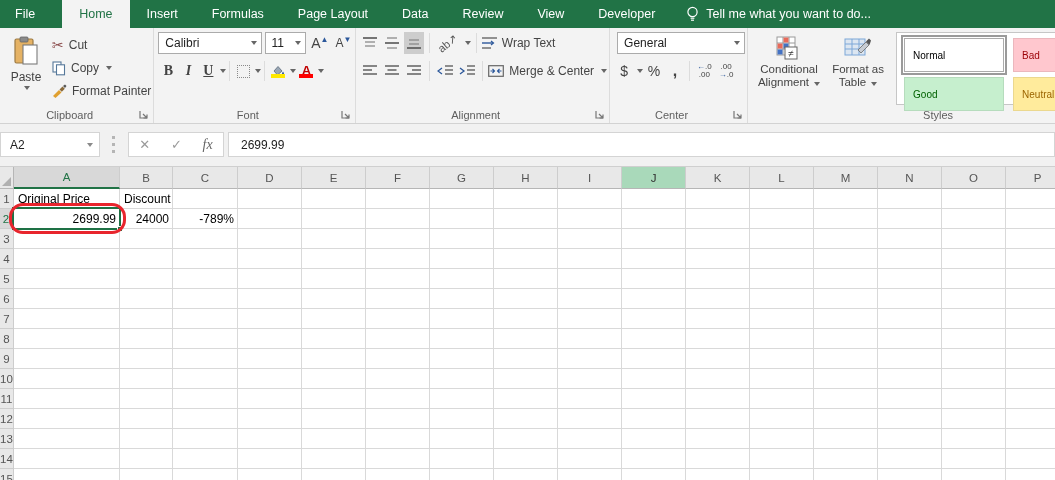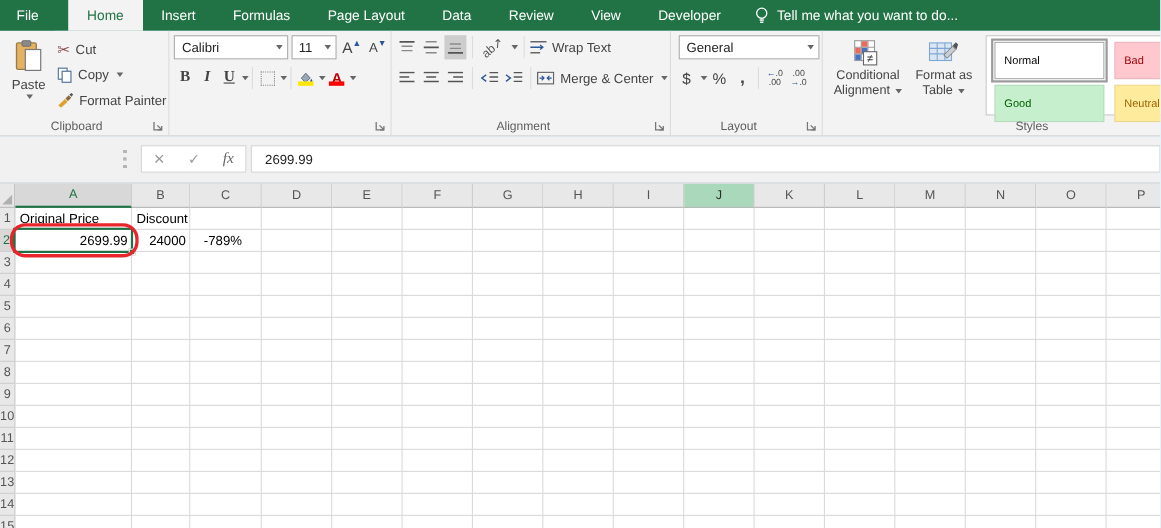--- a/index.html
+++ b/index.html
@@ -178,20 +178,21 @@
           </svg>
           <span class="colorbar" style="background:#ffe800;"></span>
         </div>
         <span class="caret"></span>
         <div class="iconbtn" style="flex-direction:column;">
           <span style="font-size:13px;font-weight:bold;color:#c00000;line-height:11px;">A</span>
           <span class="colorbar" style="background:#ff0000;"></span>
         </div>
         <span class="caret"></span>
       </div>
+      <span class="rgroup-label">Font</span>
       <svg class="launcher" viewBox="0 0 10 10">
           <path d="M1 1 v7 h7" fill="none" stroke="#777" stroke-width="1.2"></path>
           <path d="M4 4 l4 4 M8 4.5 v3.5 h-3.5" fill="none" stroke="#777" stroke-width="1.2"></path>
         </svg>
     </div>
 
     <div class="rgroup g-align">
       <div class="row" style="gap:2px;">
         <div class="iconbtn">
           <svg class="lines" width="14" height="12" viewBox="0 0 14 12">
@@ -306,21 +307,21 @@
         <div class="vsep"></div>
         <div class="decbtn">
             <span><b>←</b>.0</span>
             <span>.00</span>
           </div>
         <div class="decbtn">
             <span>.00</span>
             <span><b>→</b>.0</span>
           </div>
       </div>
-      <span class="rgroup-label">Layout</span>
+      <span class="rgroup-label">Center</span>
       <svg class="launcher" viewBox="0 0 10 10">
           <path d="M1 1 v7 h7" fill="none" stroke="#777" stroke-width="1.2"></path>
           <path d="M4 4 l4 4 M8 4.5 v3.5 h-3.5" fill="none" stroke="#777" stroke-width="1.2"></path>
         </svg>
     </div>
 
     <div class="rgroup g-styles" style="border-right:none;">
       <div class="bigbtn" style="width:74px;font-size:11.5px;">
         <svg width="26" height="26" viewBox="0 0 26 26">
           <rect x="1" y="1" width="18" height="18" fill="#fff" stroke="#9a9a9a"></rect>
@@ -355,20 +356,24 @@
           <div class="stylecell selected" style="background: rgb(255, 255, 255); color: rgb(0, 0, 0);">Normal</div>
           <div class="stylecell" style="background: rgb(255, 199, 206); color: rgb(156, 0, 6);">Bad</div>
           <div class="stylecell" style="background: rgb(198, 239, 206); color: rgb(0, 97, 0);">Good</div>
           <div class="stylecell" style="background: rgb(255, 235, 156); color: rgb(156, 101, 0);">Neutral</div>
         </div>
       <span class="rgroup-label" style="right:0;">Styles</span>
     </div>
   </div>
 
   <div class="fbar">
+    <div class="namebox">
+      <span>A2</span>
+      <span class="caret" style="border-top-color:#8a8a8a;"></span>
+    </div>
     <div class="dothandle"></div>
     <div class="fxbox">
       <span class="fb">✕</span>
       <span class="fb">✓</span>
       <span class="fx">fx</span>
     </div>
     <div class="finput">
       <span>2699.99</span>
     </div>
   </div>
@@ -432,19 +437,19 @@
       <div class="hline" style="left: 14px; top: 261px; width: 1041px;"></div>
       <div class="hdr" style="left: 0px; top: 262px; width: 14px; height: 20px; border-bottom: 1px solid rgb(205, 205, 205);">13</div>
       <div class="hline" style="left: 14px; top: 281px; width: 1041px;"></div>
       <div class="hdr" style="left: 0px; top: 282px; width: 14px; height: 20px; border-bottom: 1px solid rgb(205, 205, 205);">14</div>
       <div class="hline" style="left: 14px; top: 301px; width: 1041px;"></div>
       <div class="hdr" style="left: 0px; top: 302px; width: 14px; height: 20px; border-bottom: 1px solid rgb(205, 205, 205);">15</div>
       <div class="cell" style="left: 14px; top: 22px; width: 106px; height: 20px; text-align: left;">Original Price</div>
       <div class="cell" style="left: 120px; top: 22px; width: 53px; height: 20px; text-align: left;">Discount</div>
       <div class="cell" style="left: 14px; top: 42px; width: 106px; height: 20px; text-align: right;">2699.99</div>
       <div class="cell" style="left: 120px; top: 42px; width: 53px; height: 20px; text-align: right;">24000</div>
-      <div class="cell" style="left: 159px; top: 42px; width: 65px; height: 20px; text-align: right;">-789%</div>
+      <div class="cell" style="left: 173px; top: 42px; width: 65px; height: 20px; text-align: right;">-789%</div>
       <div class="activecell" style="left: 12px; top: 40px; width: 109px; height: 23px;"></div>
       <div class="fillhandle" style="left: 117px; top: 59px;"></div>
       <div class="annotation" style="left: 9px; top: 36px; width: 117px; height: 31px;"></div>
     </div>
 
 </div>
 
 </body></html>

